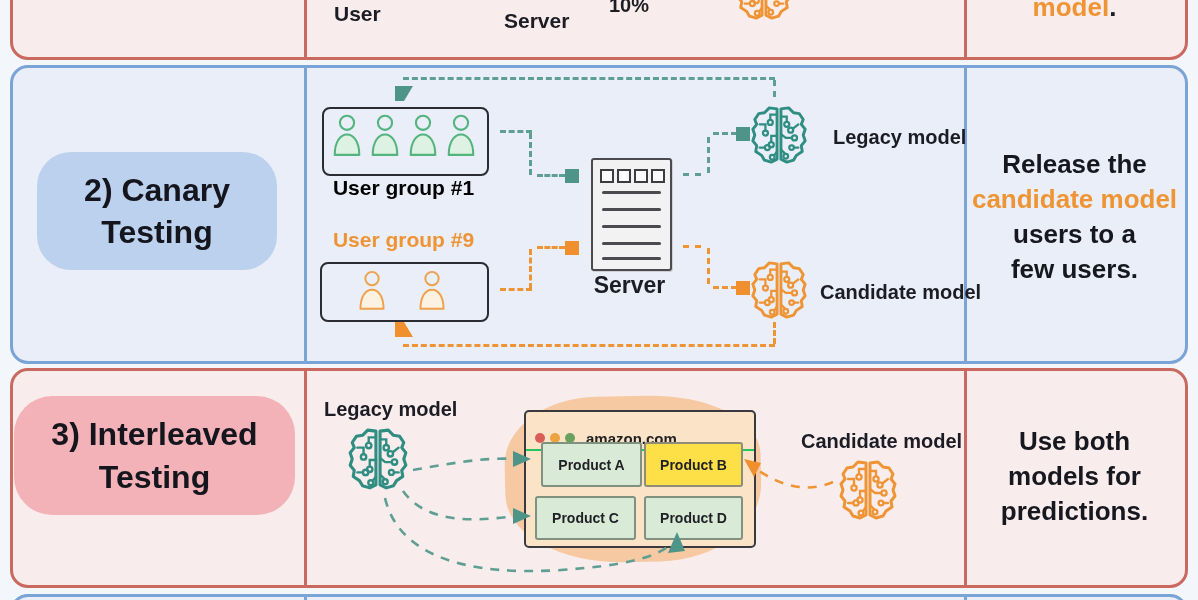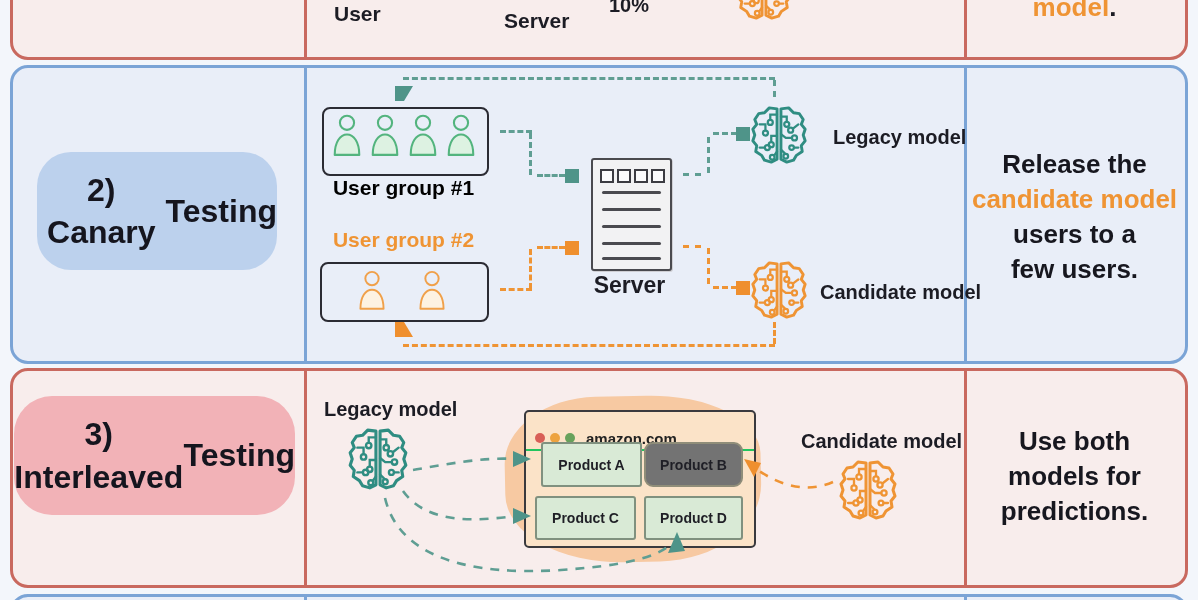--- a/index.html
+++ b/index.html
@@ -10,21 +10,21 @@
     color:#1c1c24;
   }
   
   .row{position:absolute;left:10px;width:1172px;border:3px solid;border-radius:18px;box-sizing:content-box;}
   .row.red{background:#f8edec;border-color:#c9695f;}
   .row.blue{background:#e9eef8;border-color:#7ba4d6;}
   .vdiv{position:absolute;top:0;bottom:0;width:3px;}
   .vdiv.red{background:#c9695f;}
   .vdiv.blue{background:#7ba4d6;}
   
-  .pill{position:absolute;display:flex;flex-direction:row;align-items:center;justify-content:center;
+  .pill{position:absolute;display:flex;flex-direction:column;align-items:center;justify-content:center;
         font-size:32px;font-weight:700;line-height:1.32;color:#15151e;text-align:center;}
   .pill.bluebg{background:#bcd1ed;border-radius:34px;}
   .pill.pinkbg{background:#f2b2b7;border-radius:38px;}
   
   .lbl{position:absolute;white-space:nowrap;}
   .desc{position:absolute;text-align:center;font-size:26px;line-height:35px;font-weight:700;color:#17171f;}
   .teal-t{color:#649f93;}
   .orange-t{color:#ef9434;}
   
   .dash-h{position:absolute;height:0;border-top:3px dashed;}
@@ -48,21 +48,21 @@
   
   .blob{position:absolute;left:505px;top:396px;width:256px;height:166px;background:#f7c9a2;
         border-radius:36% 44% 40% 46% / 40% 36% 46% 42%;transform:rotate(-1.2deg);}
   .window{position:absolute;left:524px;top:410px;width:228px;height:134px;background:#fbe3c8;
           border:2px solid #3a3a3e;border-radius:5px;}
   .titlebar{position:absolute;left:0;right:0;top:16px;height:21px;border-bottom:2px solid #22c55e;}
   .dot{position:absolute;top:5px;width:10px;height:10px;border-radius:50%;}
   .url{position:absolute;left:60px;top:2px;font-size:15px;font-weight:700;color:#222;}
   .product{position:absolute;display:flex;align-items:center;justify-content:center;
            font-size:14px;font-weight:700;color:#1f1f26;border:2px solid #80917f;border-radius:3px;background:#d9ead6;}
-  .product.cream{background:#737373;border-color:#8f8d79;border-radius:9px;}
+  .product.cream{background:#fde047;border-color:#8f8d79;}
   svg.iconsvg{position:absolute;}
 </style>
 </head>
 <body>
 
 <svg width="0" height="0" style="position:absolute">
   <defs>
     <symbol id="brain" viewBox="0 0 64 64">
       <g fill="none" stroke="currentColor" stroke-width="3" stroke-linejoin="round" stroke-linecap="round">
         <path d="M30 5 L22 4 L17 9 L11 10 L7 16 L9 21 L5 26 L7 32 L5 38 L9 43 L8 49 L14 53 L17 58 L24 60 L30 57 Z"></path>
@@ -137,21 +137,21 @@
       </svg>
     <svg class="person" style="left:82px;top:5px;color:#53b47e;--pfill:#ddf2e2;" width="34" height="44">
         <use href="#person"></use>
       </svg>
     <svg class="person" style="left:120px;top:5px;color:#53b47e;--pfill:#ddf2e2;" width="34" height="44">
         <use href="#person"></use>
       </svg>
   </div>
   <div class="lbl teal-t" style="left:322px;top:176px;width:163px;text-align:center;font-size:21px;font-weight:700;color:#000000;">User group #1</div>
 
-  <div class="lbl orange-t" style="left:322px;top:228px;width:163px;text-align:center;font-size:21px;font-weight:700;">User group #2</div>
+  <div class="lbl orange-t" style="left:322px;top:228px;width:163px;text-align:center;font-size:21px;font-weight:700;">User group #9</div>
   <div class="ubox" style="left:320px;top:262px;width:165px;height:56px;">
     <svg class="person" style="left:34px;top:5px;color:#f0a04a;--pfill:#fdf2e2;" width="32" height="44">
         <use href="#person"></use>
       </svg>
     <svg class="person" style="left:94px;top:5px;color:#f0a04a;--pfill:#fdf2e2;" width="32" height="44">
         <use href="#person"></use>
       </svg>
   </div>
 
   <div class="tri tri-up orange" style="left:395px;top:322px;"></div>

